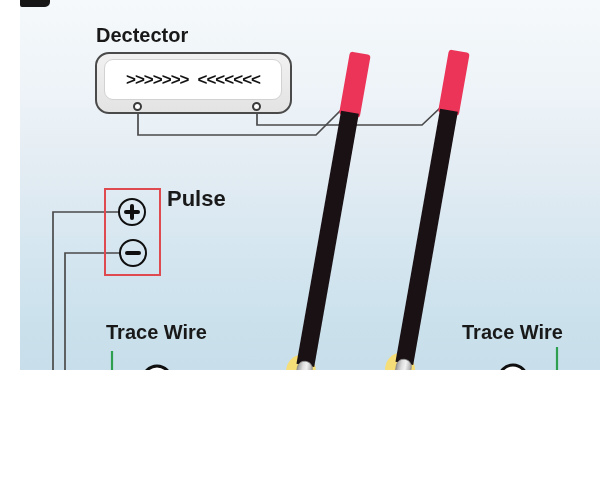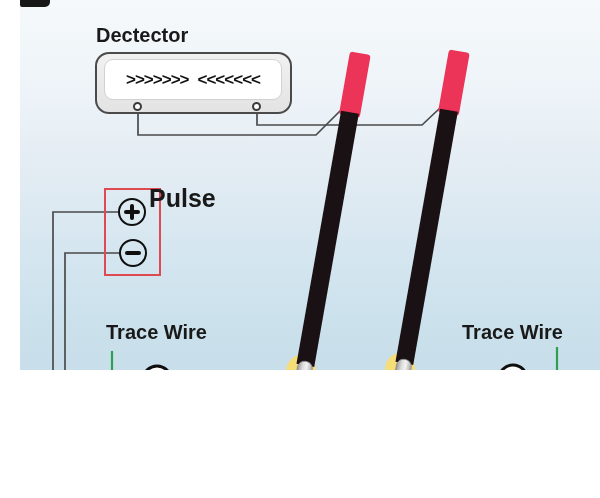--- a/index.html
+++ b/index.html
@@ -6,21 +6,21 @@
   html,body { width:600px; height:498px; }
   #canvas {
     position:relative; width:600px; height:370px; overflow:hidden;
     font-family:"Liberation Sans", sans-serif;
     background:linear-gradient(180deg,#F5F9FB 0%,#EDF3F8 26%,#E3ECF3 46%,#D5E6F0 68%,#CAE1EC 88%,#C8DFEB 100%);
     margin-left:20px;
   }
   #scene { position:absolute; left:0; top:0; }
   .label { position:absolute; font-weight:700; color:#191919; white-space:nowrap; }
   .title-label { left:76px; top:24px; font-size:20px; }
-  .pg-label { left:129px; top:187px; font-size:25px; line-height:23px; }
+  .pg-label { left:147px; top:187px; font-size:22px; line-height:23px; }
   .trace-label { top:321px; font-size:20px;text-align:right; }
   .trace-left-pos  { left:86px; }
   .trace-right-pos { left:442px; }
 
   .corner-mark { position:absolute; left:0; top:0; width:30px; height:7px;
     background:#171717; border-radius:0 0 5px 2px; }
 
   .detector-box { position:absolute; left:75px; top:52px; width:197px; height:62px;
     border:2.5px solid #4A4A4A; border-radius:14px;
     background:linear-gradient(180deg,#F1F1F1,#E3E3E3); }

